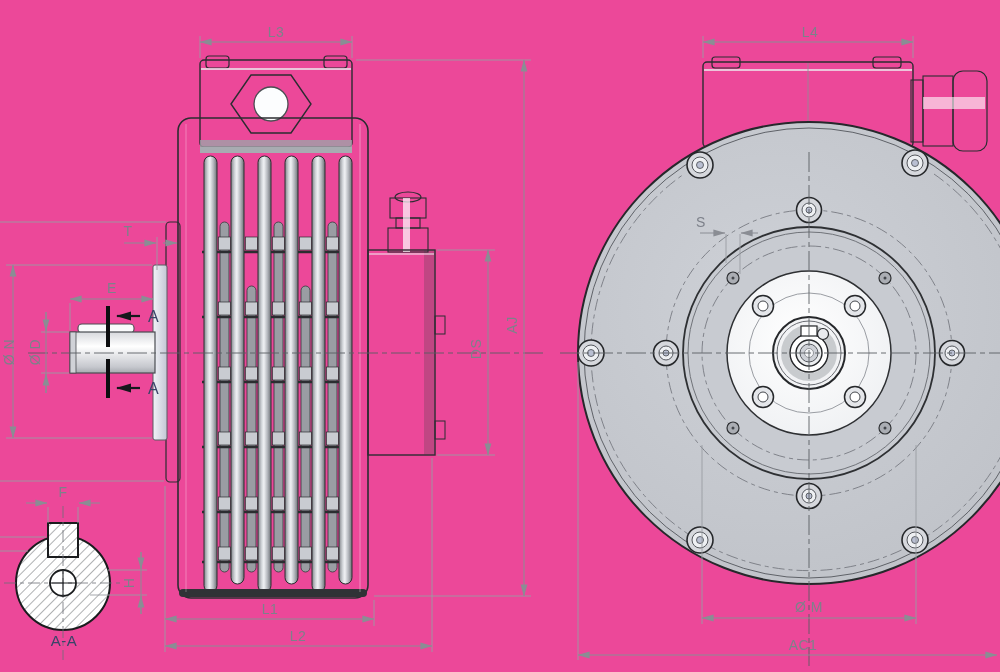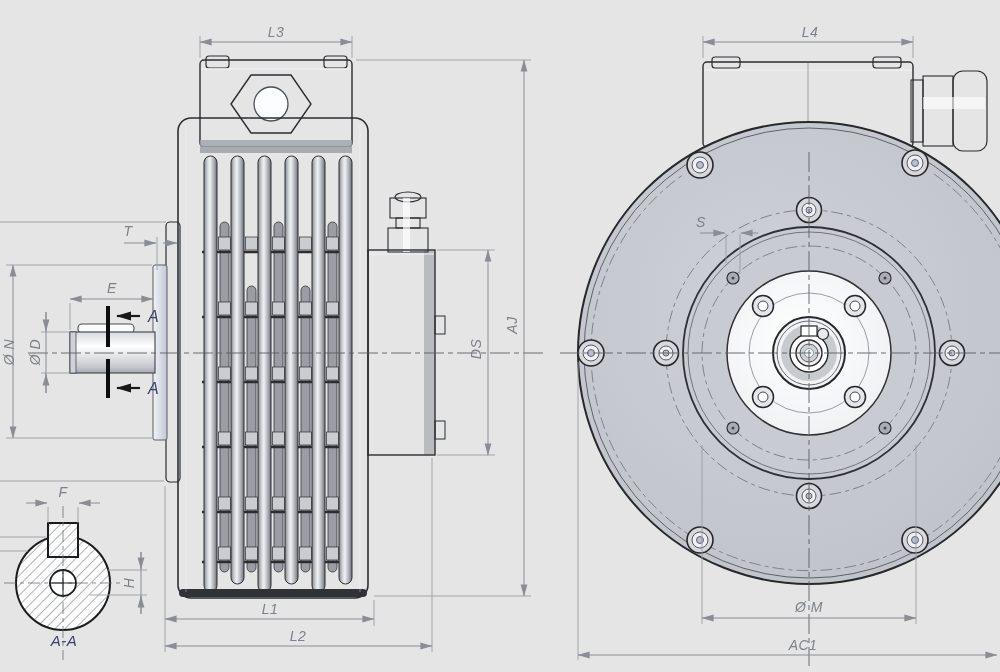--- a/index.html
+++ b/index.html
@@ -1,17 +1,17 @@
 <!DOCTYPE html>
 <html><head>
 <meta charset="utf-8">
 <style>
   html,body{margin:0;padding:0;background:#fff;}
-  .stage{position:relative;width:1000px;height:672px;background:#e5e5e5;overflow:hidden;
-         font-family:"Liberation Sans", sans-serif;font-style:italic;}
+  .stage{position:relative;width:1000px;height:672px;background:#ec4899;overflow:hidden;
+         font-family:"Liberation Sans", sans-serif;}
   svg{position:absolute;left:0;top:0;}
   text{font-family:"Liberation Sans", sans-serif;letter-spacing:0.5px;}
   .dimtxt{fill:#7d818a;font-size:14px;}
   .sectxt{fill:#3a4468;font-size:16px;}
   .dimline{stroke:#8a8d94;stroke-width:1;fill:none;}
   .extline{stroke:#9a9da3;stroke-width:0.9;fill:none;}
   .cline{stroke:#5a5d63;stroke-width:0.9;fill:none;stroke-dasharray:20 4 5 4;}
   .cline2{stroke:#6d7077;stroke-width:0.8;fill:none;stroke-dasharray:12 4 4 4;}
   .edge{stroke:#2b2d31;fill:none;}
 </style>

